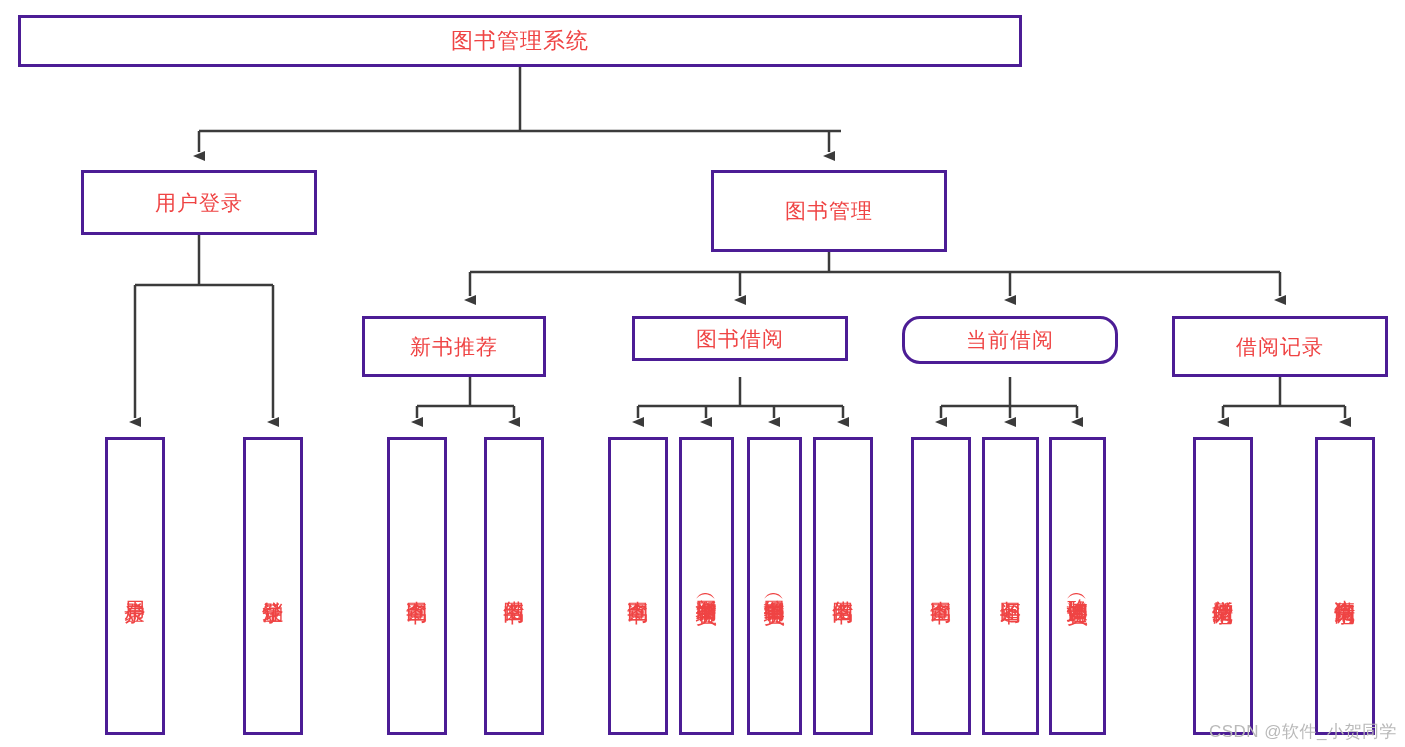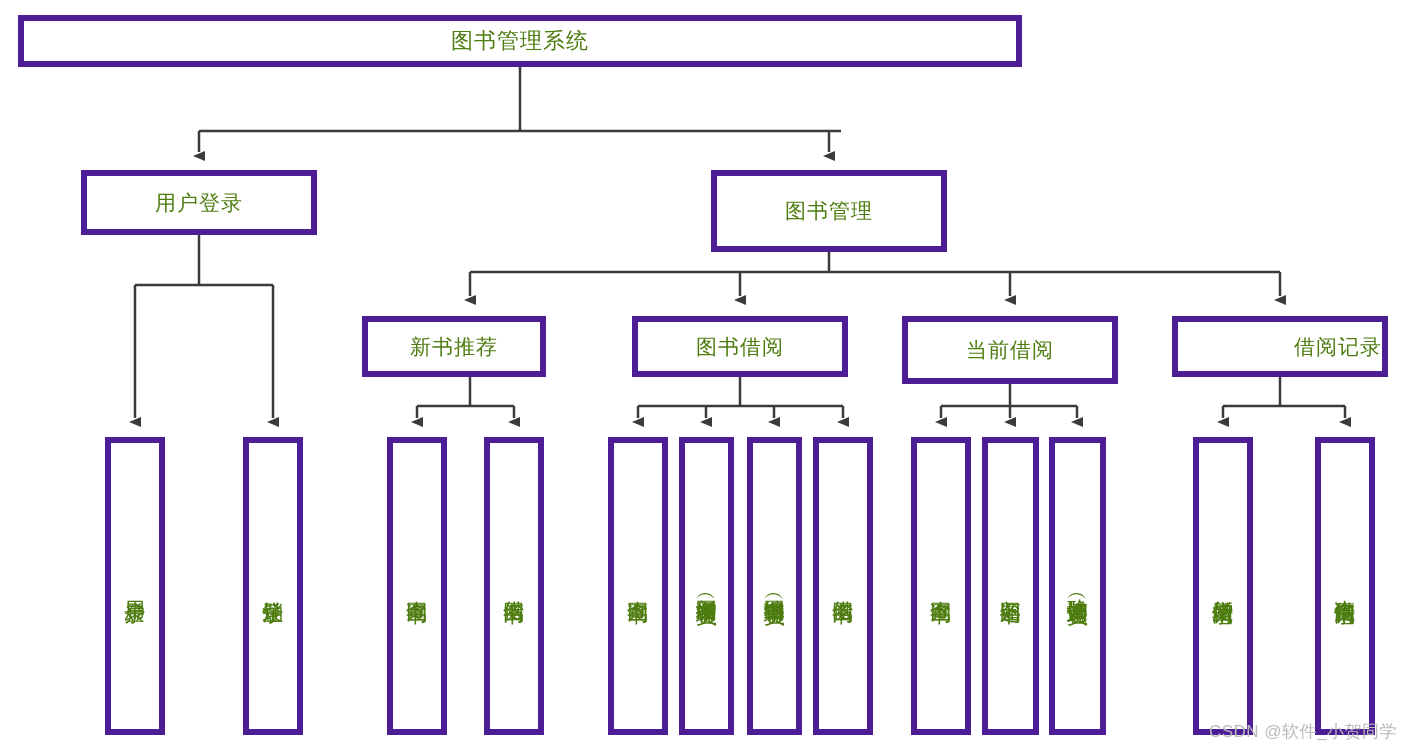--- a/index.html
+++ b/index.html
@@ -22,25 +22,25 @@
     left: 0;
     top: 0;
     width: 1405px;
     height: 747px;
     pointer-events: none;
   }
   .node {
     position: absolute;
     box-sizing: border-box;
     background: #ffffff;
-    border: 6px solid #4c1d95;
+    border: 3px solid #4c1d95;
     display: flex;
     align-items: center;
     justify-content: center;
-    color: #4d7c0f;
+    color: #ef4444;
   }
   .node.horiz {
     font-size: 21px;
     letter-spacing: 1px;
   }
   .node.vert {
     writing-mode: vertical-rl;
     text-orientation: upright;
     font-size: 21px;
     line-height: 1.12;
@@ -129,27 +129,27 @@
   <div class="node horiz" style="left:81px; top:170px; width:236px; height:65px;">
     <span>用户登录</span>
   </div>
   <div class="node horiz" style="left:711px; top:170px; width:236px; height:82px;">
     <span>图书管理</span>
   </div>
 
   <div class="node horiz" style="left:362px; top:316px; width:184px; height:61px;">
     <span>新书推荐</span>
   </div>
-  <div class="node horiz" style="left:632px; top:316px; width:216px; height:61px;">
+  <div class="node horiz" style="left:632px; top:316px; width:216px; height:45px;">
     <span>图书借阅</span>
   </div>
-  <div class="node horiz" style="left:902px; top:316px; width:216px; height:68px;">
+  <div class="node horiz" style="left:902px; top:316px; width:216px; height:48px;border-radius:18px;">
     <span>当前借阅</span>
   </div>
-  <div class="node horiz" style="left:1172px; top:316px; width:216px; height:61px;justify-content:flex-end;">
+  <div class="node horiz" style="left:1172px; top:316px; width:216px; height:61px;">
     <span>借阅记录</span>
   </div>
 
   <div class="node vert" style="left:105px; top:437px; width:60px; height:298px;">
     <span>用户登录</span>
   </div>
   <div class="node vert" style="left:243px; top:437px; width:60px; height:298px;">
     <span>注销登录</span>
   </div>
 

